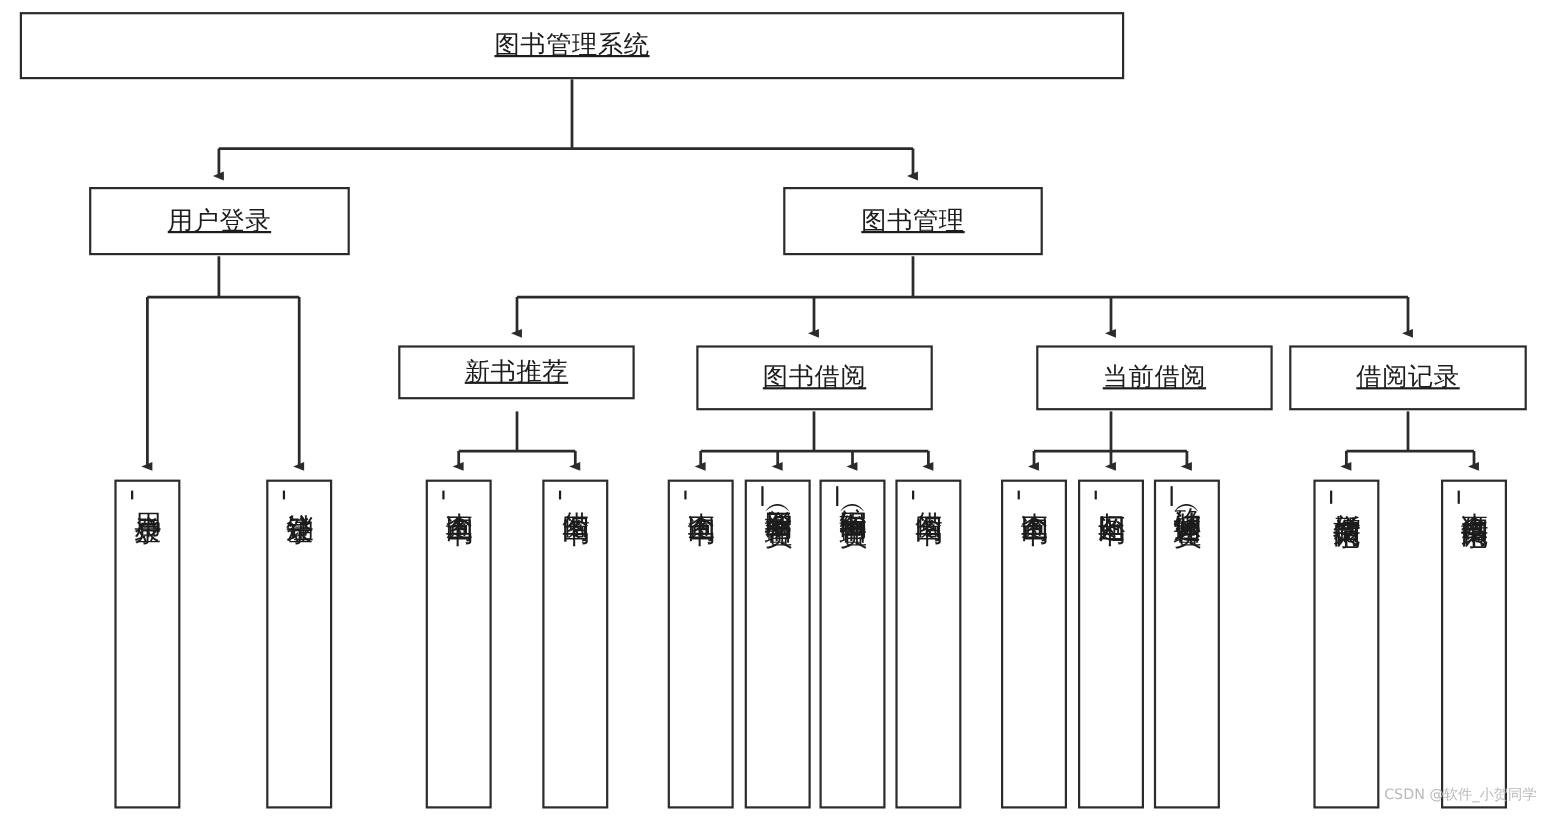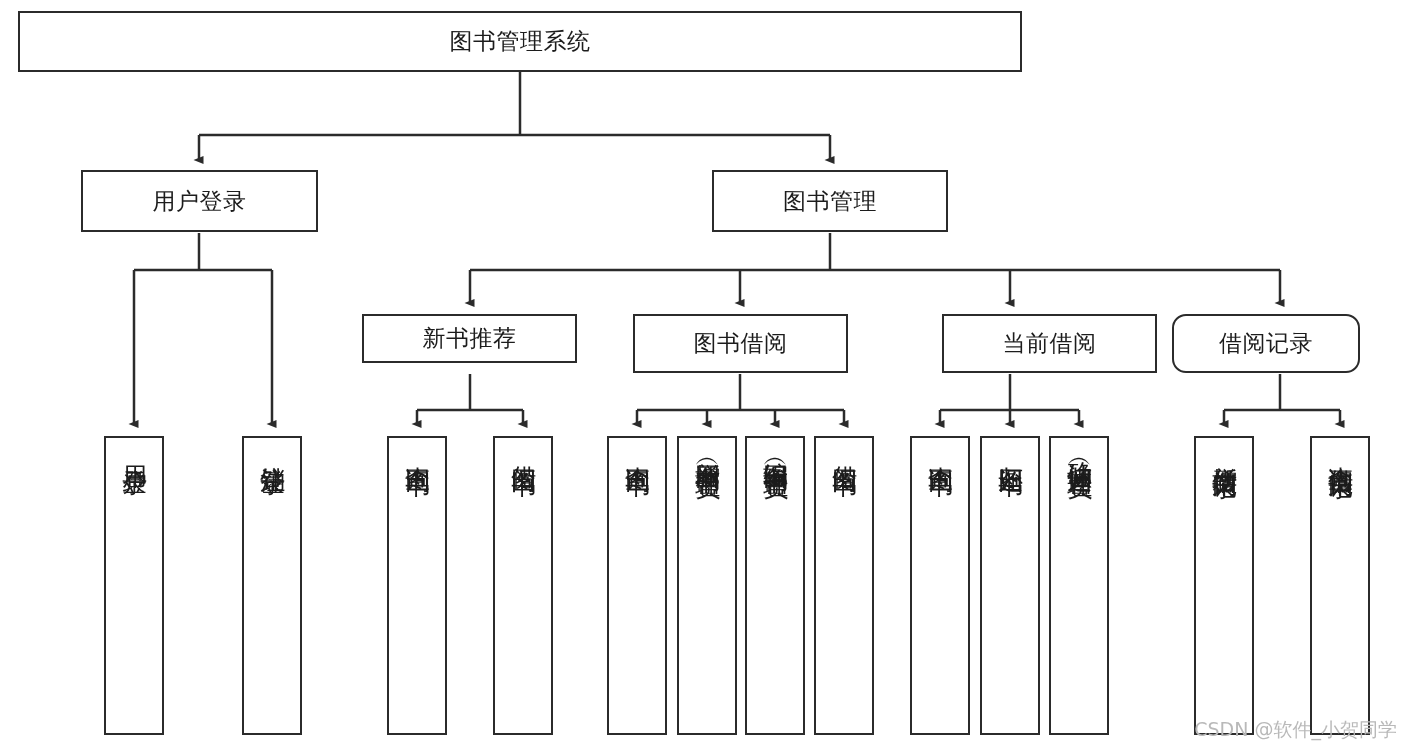--- a/index.html
+++ b/index.html
@@ -40,20 +40,21 @@
     align-items: center;
     justify-content: center;
     z-index: 2;
   }
   .node .label {
     display: block;
     text-align: center;
     letter-spacing: 0.5px;
     line-height: 1.15;
     color: #1c1c1c;
+    text-decoration: underline;
   }
   .node.horizontal .label {
     font-size: 23px;
     white-space: nowrap;
   }
   .node.vertical {
     align-items: flex-start;
     padding-top: 8px;
   }
   .node.vertical .label {
@@ -63,22 +64,22 @@
     line-height: 1.05;
     letter-spacing: 2px;
     white-space: nowrap;
   }
   .node.vertical.tall-pad {
     padding-top: 4px;
   }
   .watermark {
     position: absolute;
     right: 8px;
-    bottom: 4px;
-    font-size: 19px;
+    bottom: 16px;
+    font-size: 13px;
     color: #b9b9b9;
     white-space: nowrap;
     z-index: 5;
     font-family: "DejaVu Sans", "Liberation Sans", sans-serif;
   }
 </style>
 </head>
 <body>
 
 <div id="diagram-root">
@@ -146,21 +147,21 @@
 
   <div class="node horizontal" style="left:362px; top:314px; width:215px; height:49px;">
     <span class="label">新书推荐</span>
   </div>
   <div class="node horizontal" style="left:633px; top:314px; width:215px; height:59px;">
     <span class="label">图书借阅</span>
   </div>
   <div class="node horizontal" style="left:903px; top:314px; width:215px; height:59px;margin-left:39px;">
     <span class="label">当前借阅</span>
   </div>
-  <div class="node horizontal" style="left:1172px; top:314px; width:188px; height:59px;border-radius:14px;">
+  <div class="node horizontal" style="left:1172px; top:314px; width:216px; height:59px;">
     <span class="label">借阅记录</span>
   </div>
 
   <div class="node vertical" style="left:104px; top:436px; width:60px; height:299px;">
     <span class="label">用户登录</span>
   </div>
   <div class="node vertical" style="left:242px; top:436px; width:60px; height:299px;">
     <span class="label">注销登录</span>
   </div>
 

